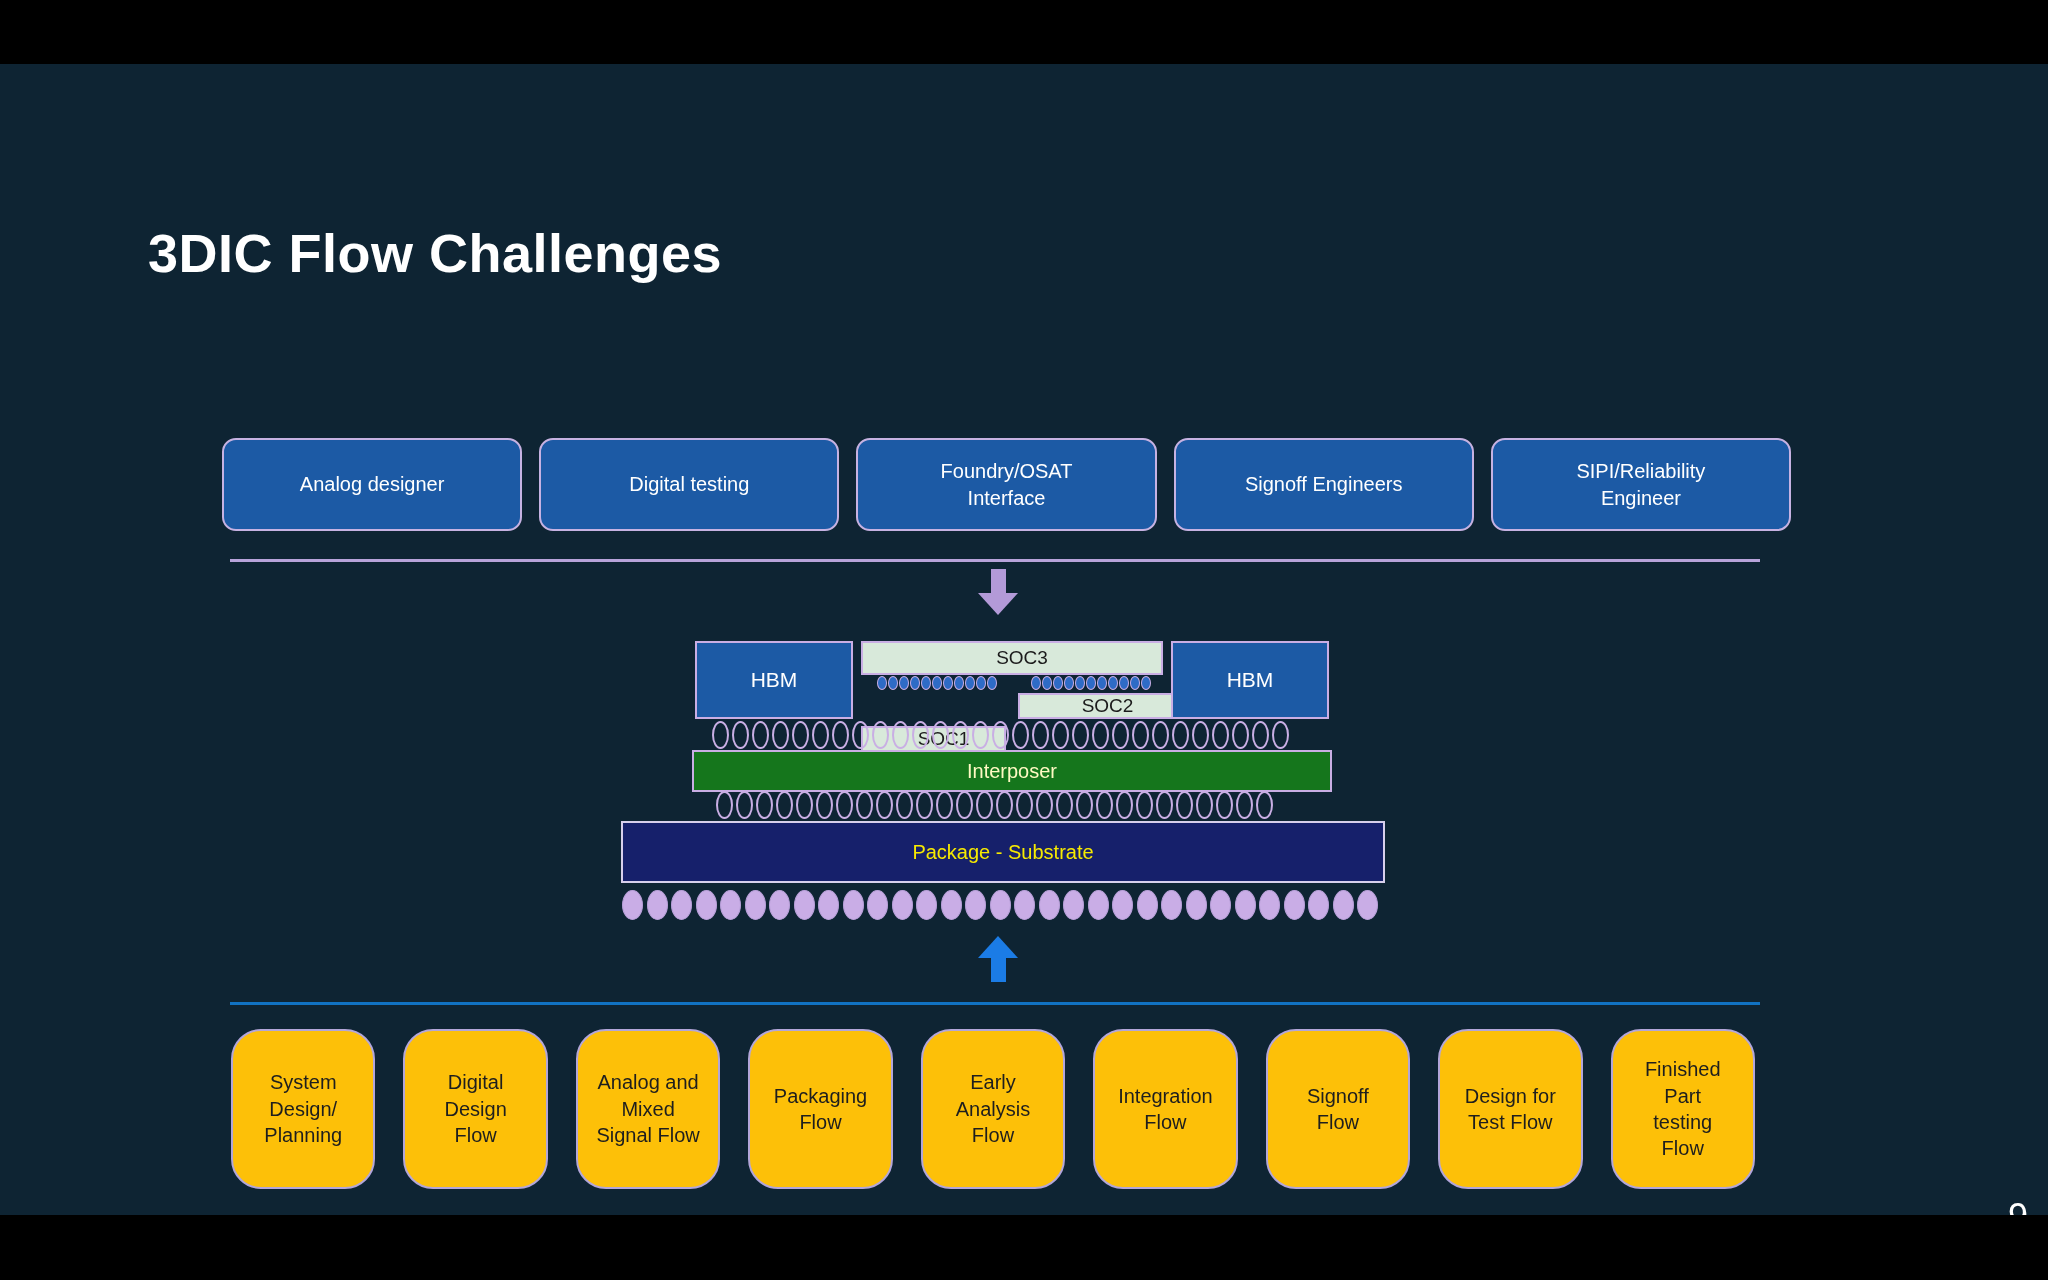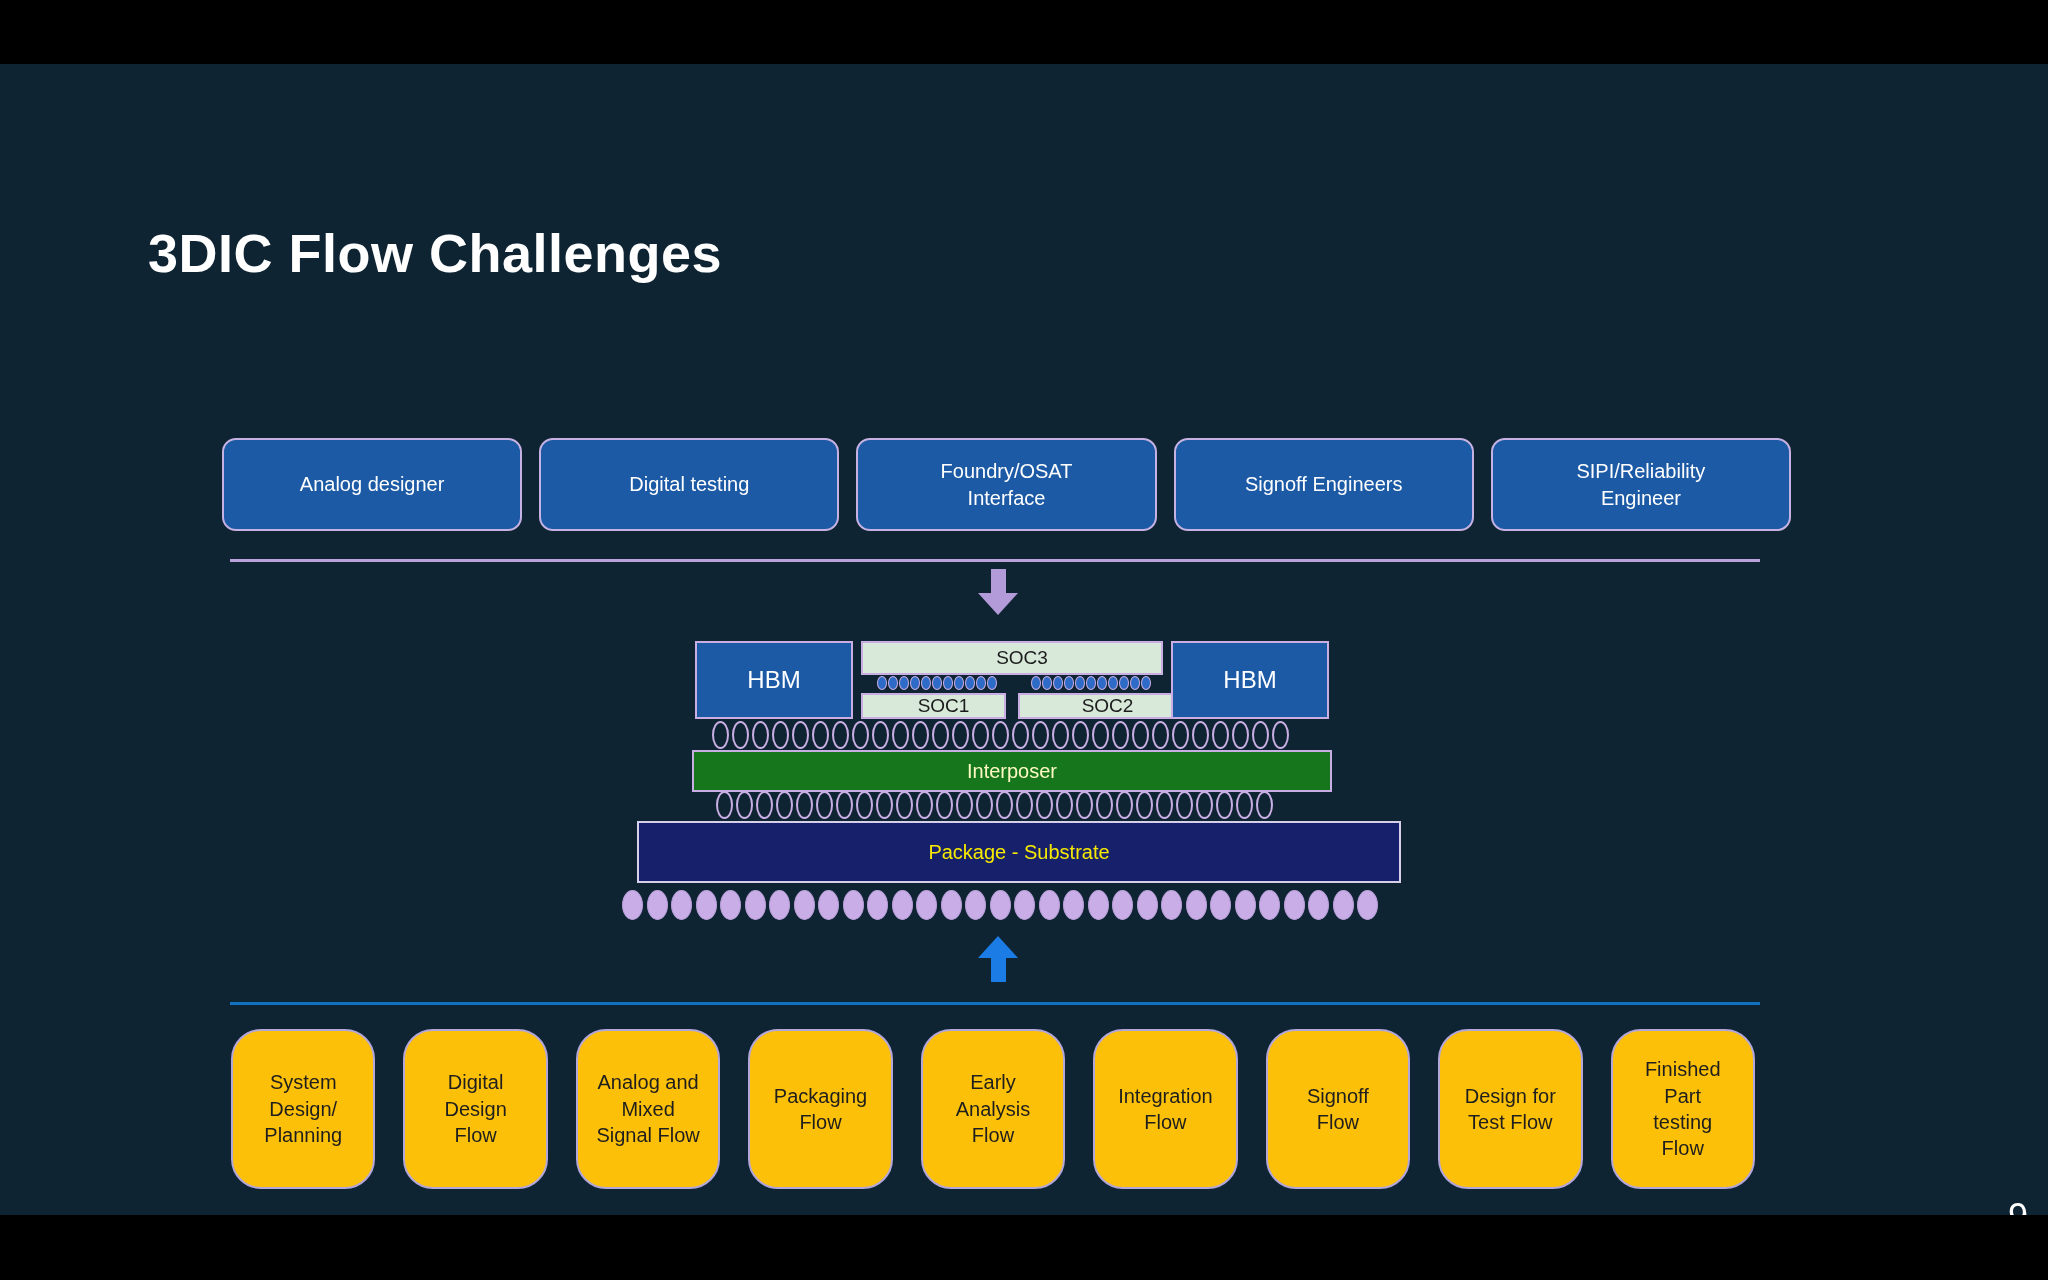--- a/index.html
+++ b/index.html
@@ -35,29 +35,29 @@
   .arrow{position:absolute; width:40px;}
   .arrow .shaft{width:15px; height:24px; margin:0 auto;}
   .arrow .head-down{width:0; height:0; border-left:20px solid transparent; border-right:20px solid transparent; border-top:22px solid var(--down-arrow);}
   .arrow .head-up{width:0; height:0; border-left:20px solid transparent; border-right:20px solid transparent; border-bottom:22px solid var(--up-arrow);}
   .arrow.down{left:978px; top:505px;}
   .arrow.down .shaft{background:var(--down-arrow);}
   .arrow.up{left:978px; top:872px;}
   .arrow.up .shaft{background:var(--up-arrow);}
 
   .chipbox{position:absolute; display:flex; align-items:center; justify-content:center; text-align:center;}
-  .hbm{background:var(--role-box-fill); border:2px solid var(--lavender); color:#fff; font-size:24px;text-align:right;}
+  .hbm{background:var(--role-box-fill); border:2px solid var(--lavender); color:#fff; font-size:21px;text-align:right;}
   .soc{background:var(--soc-fill); border:2px solid var(--lavender); color:var(--soc-text); font-size:19px;padding-left:20px;}
   .hbm-left{left:695px; top:577px; width:158px; height:78px;}
   .hbm-right{left:1171px; top:577px; width:158px; height:78px;}
   .soc3{left:861px; top:577px; width:302px; height:34px;}
-  .soc1{left:861px; top:629px; width:145px; height:26px;}
+  .soc1{left:861px; top:662px; width:145px; height:26px;}
   .soc2{left:1018px; top:629px; width:159px; height:26px;}
   .interposer{left:692px; top:686px; width:640px; height:42px; background:var(--interposer-fill); border:2px solid var(--lavender); color:#fef9c3; font-size:20px;}
-  .package{left:621px; top:757px; width:764px; height:62px; background:var(--package-fill); border:2px solid #d7cfec; color:var(--package-text); font-size:20px;margin-left:16px;}
+  .package{left:621px; top:757px; width:764px; height:62px; background:var(--package-fill); border:2px solid #d7cfec; color:var(--package-text); font-size:20px;}
 
   .bump-row{position:absolute; display:flex;}
   .ubump-row{gap:1px; top:612px;}
   .ubump-row.g1{left:877px;} .ubump-row.g2{left:1031px;}
   .ubump{width:10px; height:14px; border-radius:50%; background:var(--microbump-fill); border:1.5px solid var(--lavender); flex:none;}
   .c4-row{gap:3px;}
   .c4-row.r1{left:712px; top:657px;}
   .c4-row.r2{left:716px; top:727px;}
   .c4{width:17px; height:28px; border-radius:50%; border:2.5px solid var(--lavender); flex:none;}
   .ball-row{left:622px; top:826px; gap:3.5px;}

